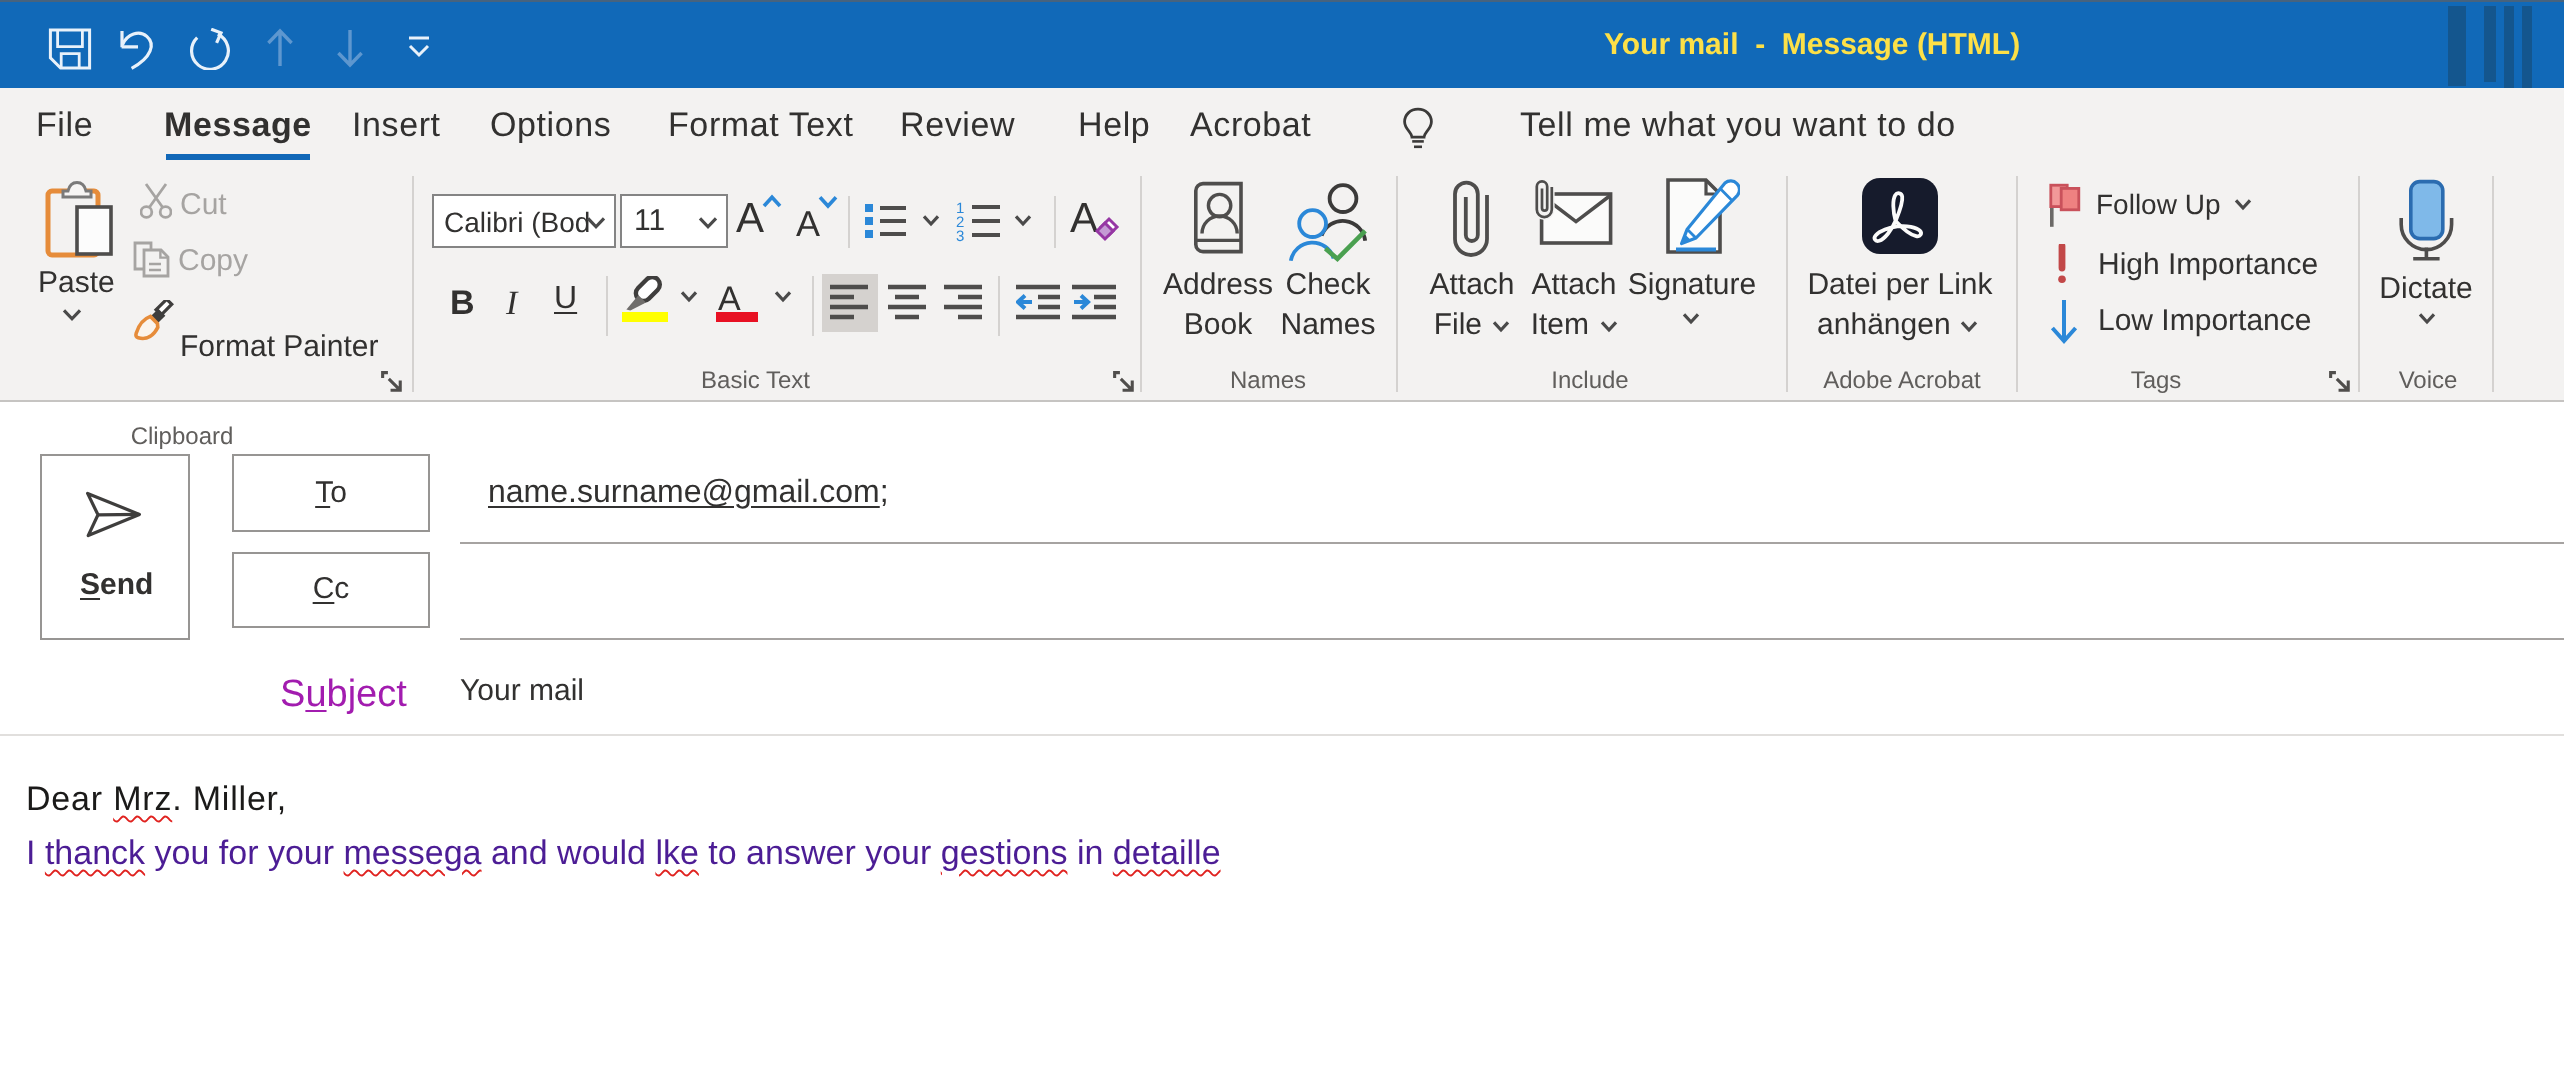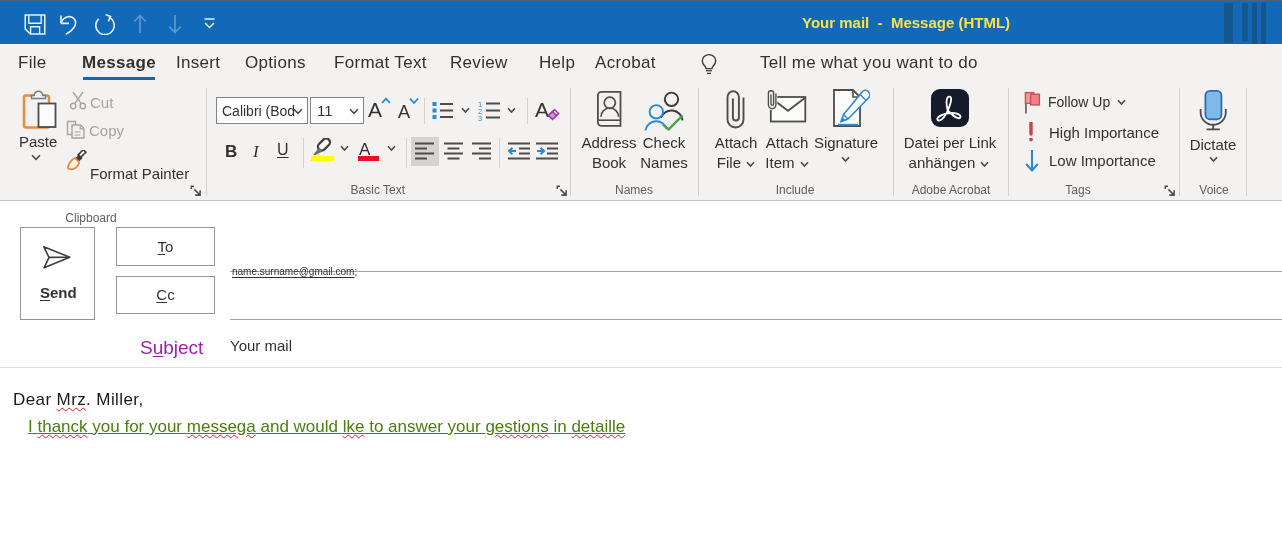--- a/index.html
+++ b/index.html
@@ -344,21 +344,21 @@
     <div class="fieldbox" style="left:20px; top:27px; width:75px; height:93px;"></div>
     <svg class="abs" style="left:40px; top:44px;" width="33" height="26" viewBox="0 0 33 26">
       <path d="M3.8 2.7 L29.7 13.2 L4.1 23.8 L9 13.4 Z" fill="none" stroke="#3f3e3d" stroke-width="1.6" stroke-linejoin="round"></path>
       <path d="M9 13.4 L29.7 13.2" stroke="#3f3e3d" stroke-width="1.6"></path>
     </svg>
     <div class="rtext" style="left:40px; top:84px; font-size:15px;font-weight:bold;"><u>S</u>end</div>
     <div class="fieldbox" style="left:116px; top:76px; width:99px; height:38px; line-height:36px;"><u>C</u>c</div>
     <div class="fieldbox" style="left:116px; top:27px; width:99px; height:39px; line-height:37px;"><u>T</u>o</div>
     <div class="fline" style="left:230px; top:71px; width:1052px;"></div>
     <div class="fline" style="left:230px; top:119px; width:1052px;"></div>
-    <div class="rtext" style="left:232px; top:38px; font-size:10px;margin-top:28px;"><u>name.surname@gmail.com</u>;</div>
+    <div class="rtext" style="left:244px; top:38px; font-size:16px;"><u>name.surname@gmail.com</u>;</div>
     <div class="rtext" style="left:140px; top:137px; font-size:19px; color:#a21caf;">S<u>u</u>bject</div>
     <div class="rtext" style="left:230px; top:137px; font-size:15px;">Your mail</div>
     <div class="fline" style="left:0px; top:167px; width:1282px; background:#e1dfdd;"></div>
     <div class="rtext" style="left:13px; top:190px; font-size:17px; color:#1b1a19; letter-spacing:0.4px;">Dear <span class="sq">Mrz</span>. Miller,</div>
-    <div class="rtext" style="left:28px; top:217px; font-size:17px; color:#4d7c0f;text-decoration:underline;">I <span class="sq">thanck</span> you for your <span class="sq">messega</span> and would <span class="sq">lke</span> to answer your <span class="sq">gestions</span> in <span class="sq">detaille</span></div>
+    <div class="rtext" style="left:13px; top:217px; font-size:17px; color:#4c1d95;">I <span class="sq">thanck</span> you for your <span class="sq">messega</span> and would <span class="sq">lke</span> to answer your <span class="sq">gestions</span> in <span class="sq">detaille</span></div>
   </div>
 
 </div>
 
 </body></html>

